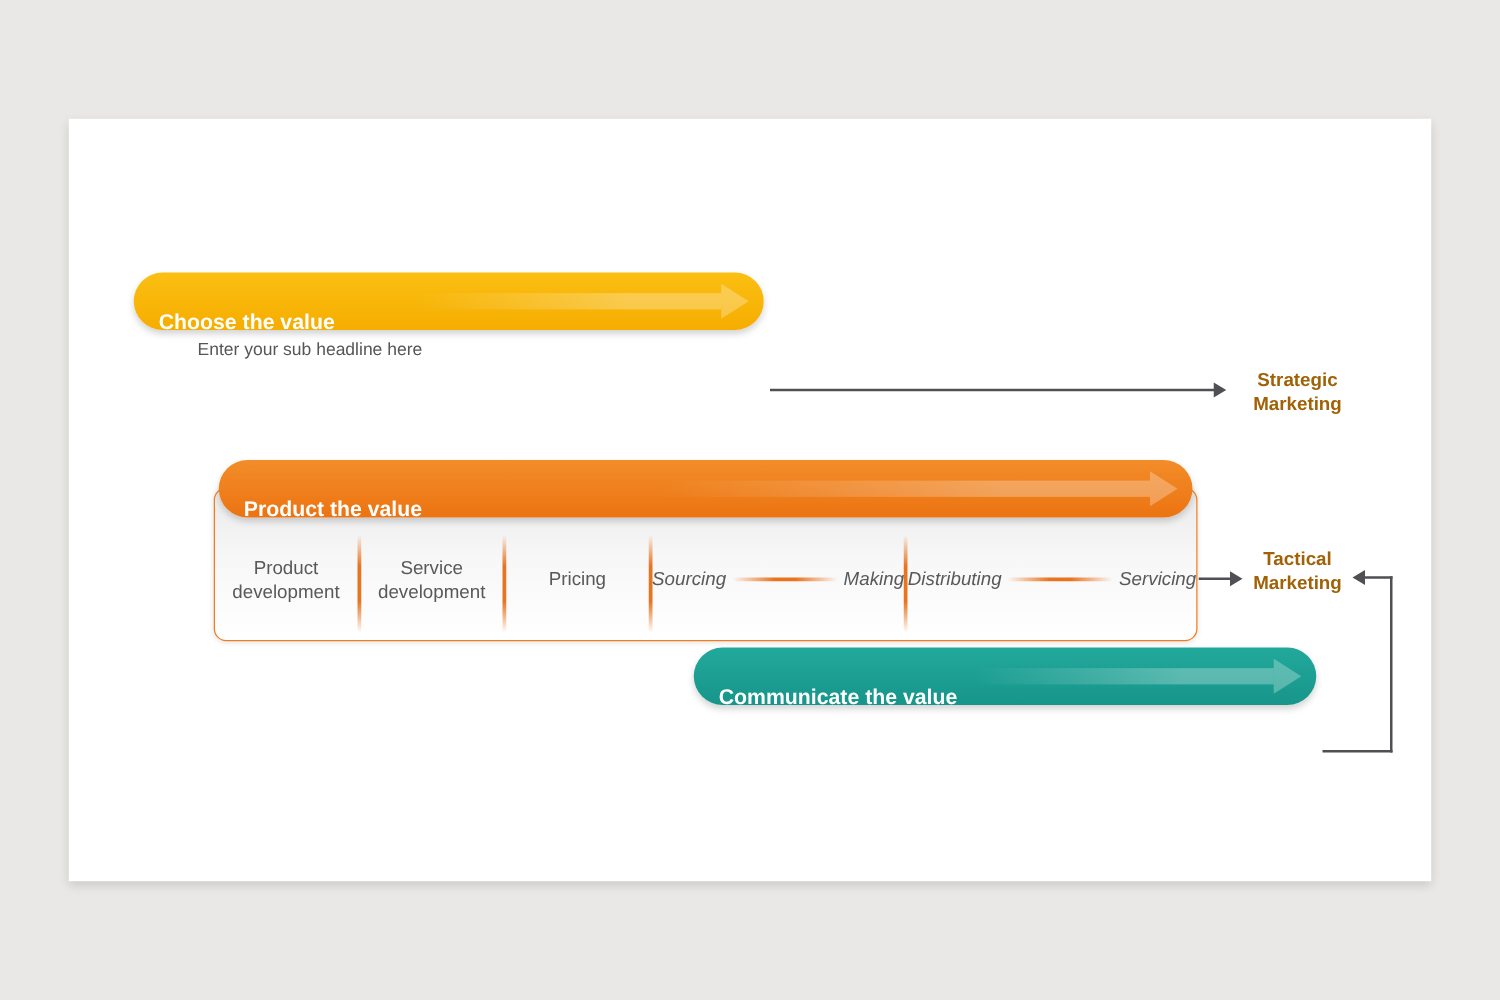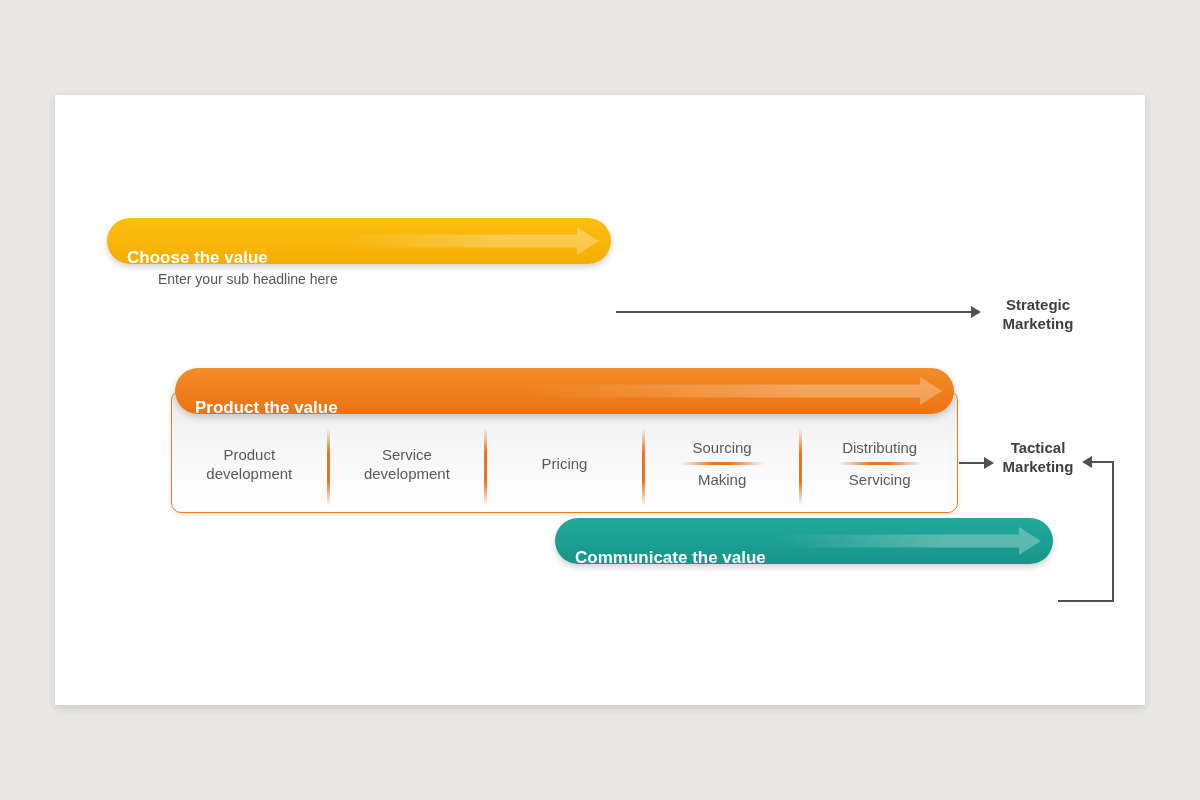--- a/index.html
+++ b/index.html
@@ -73,21 +73,21 @@
     border-bottom: 14px solid transparent;
   }
 
   .cols {
     position: absolute; left: 0; right: 0; top: 24px; bottom: 0;
     display: flex; align-items: stretch;
   }
   .col {
     flex: 1; display: flex; align-items: center; justify-content: center;
   }
-  .col.stacked { flex-direction: column; gap: 5px; }
+  .col.stacked { flex-direction: row; gap: 5px; font-style: italic; }
   .item {
     font-size: 15px; color: #58595b; text-align: center;
     line-height: 19px; white-space: pre-line;
   }
 
   .vdiv {
     width: 3px; height: 78px; align-self: center; margin-top: 7px;
     flex: 0 0 3px; border-radius: 2px;
   }
   .band1 .vdiv { background: linear-gradient(180deg, rgba(245,168,0,0) 0%, #f5a800 32%, #f5a800 68%, rgba(245,168,0,0) 100%); }
@@ -117,21 +117,21 @@
     border-right: 10px solid #4f5053;
     border-top: 6px solid transparent;
     border-bottom: 6px solid transparent;
   }
   .ah-strategic { left: 971px; top: 306px; }
   .ah-tactical  { left: 984px; top: 457px; }
   .ah-feedback  { left: 1082px; top: 456px; }
 
   .side-label {
     position: absolute; width: 96px; text-align: center;
-    font-size: 15px; font-weight: 700; color: #404040;
+    font-size: 15px; font-weight: 700; color: #a16207;
     line-height: 19px; white-space: pre-line;
   }
   .label-strategic { left: 990px; top: 295px; }
   .label-tactical  { left: 990px; top: 438px; }
 </style>
 </head>
 <body>
 
 <div class="stage">
 

